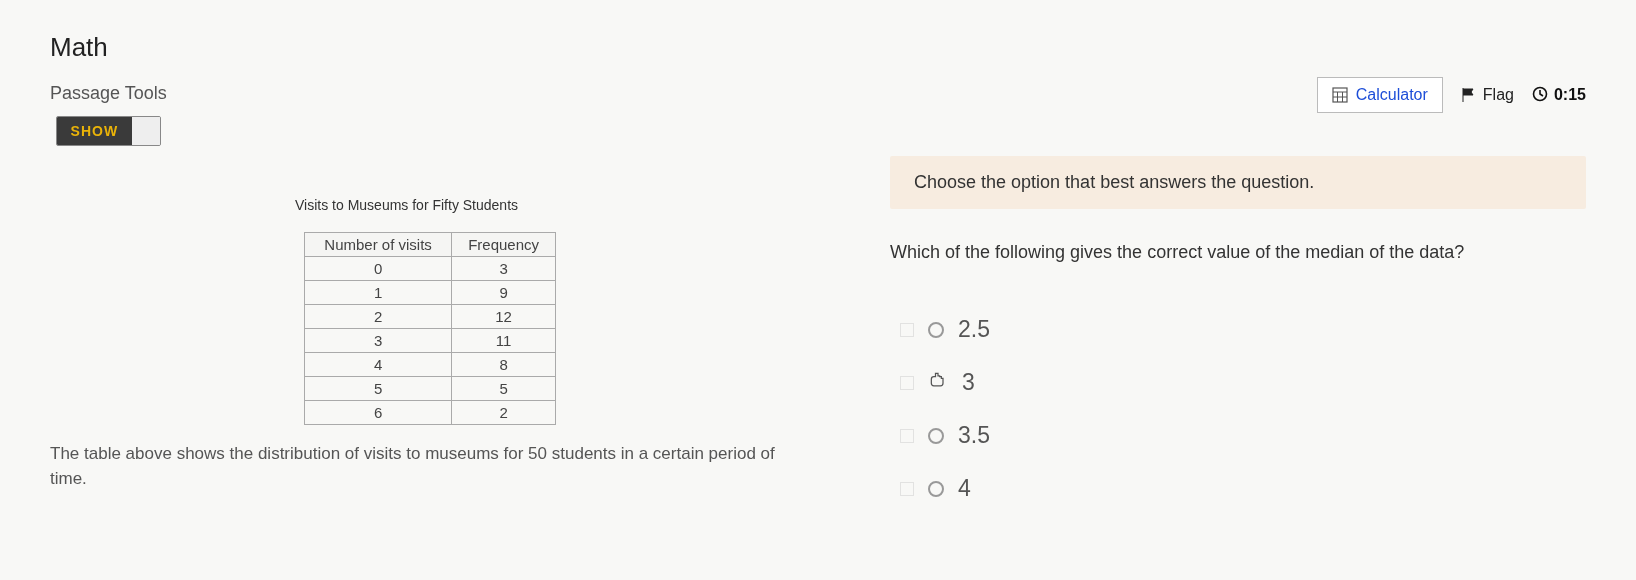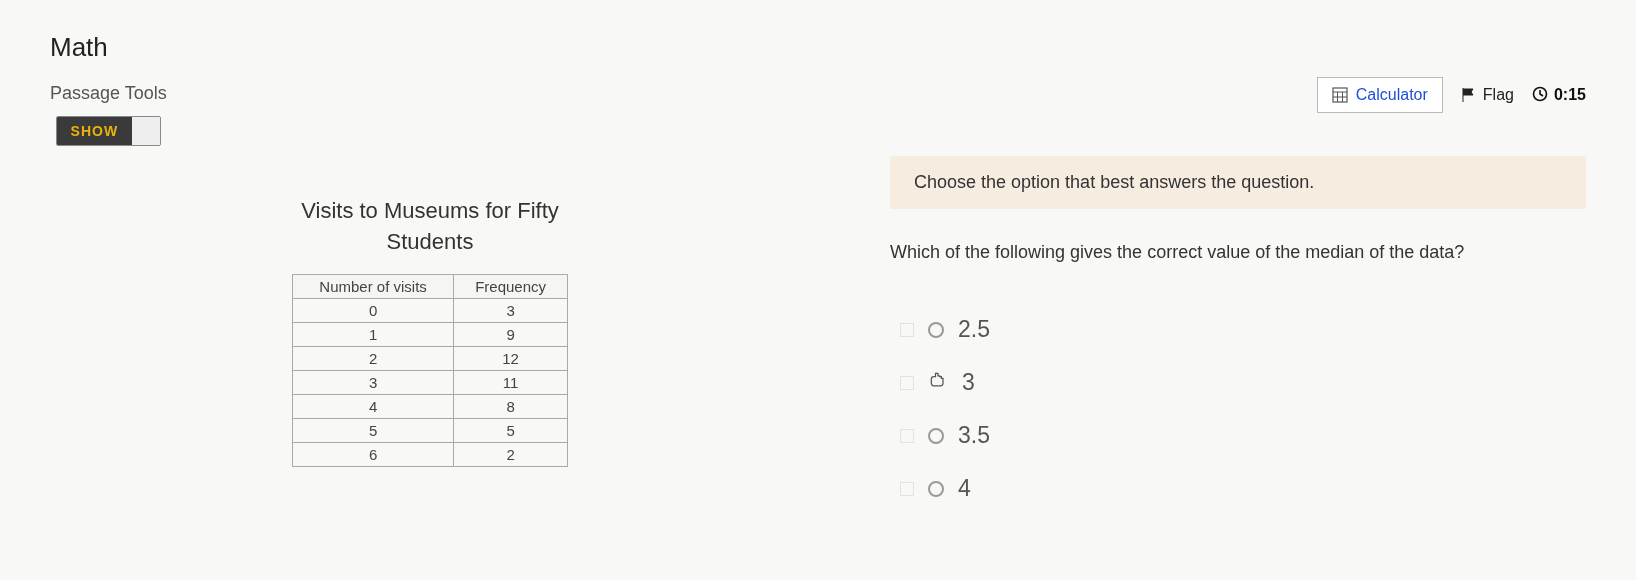--- a/index.html
+++ b/index.html
@@ -138,31 +138,31 @@
       width: 16px;
       height: 16px;
       border: 2px solid #999;
       border-radius: 50%;
     }
     .cursor-icon {
       width: 20px;
       height: 20px;
     }
     .table-title {
-      text-align: center;
-      font-size: 22px;
+      text-align: left;
+      font-size: 14px;
       color: #333;
       margin: 40px auto 6px;
       width: 270px;
       line-height: 1.4;
     }
     .data-table {
       border-collapse: collapse;
       margin: 16px auto;
-      width: 276px;
+      width: 252px;
     }
     .data-table th, .data-table td {
       border: 1px solid #aaa;
       padding: 3px 8px;
       font-size: 15px;
       font-weight: 400;
       text-align: center;
       color: #444;
     }
     .data-table th {
@@ -259,20 +259,21 @@
         <tr>
             <td>5</td>
             <td>5</td>
           </tr>
         <tr>
             <td>6</td>
             <td>2</td>
           </tr>
       </tbody>
     </table>
+    <p class="caption-below">The table above shows the distribution of visits to museums for 50 students in a certain period of time.</p>
   </div>
 
   <div class="right-pane">
     <div class="instruction-banner">Choose the option that best answers the question.</div>
     <p class="question-text">Which of the following gives the correct value of the median of the data?</p>
 
     <div class="options">
       <div class="option">
         <span class="opt-strike"></span>
         <span class="radio"></span>

